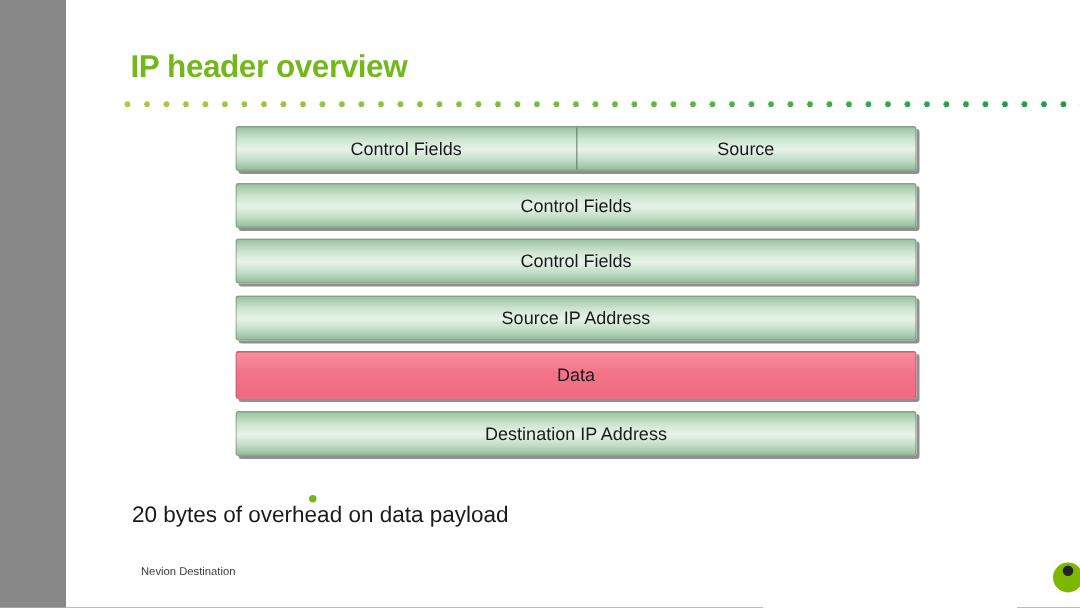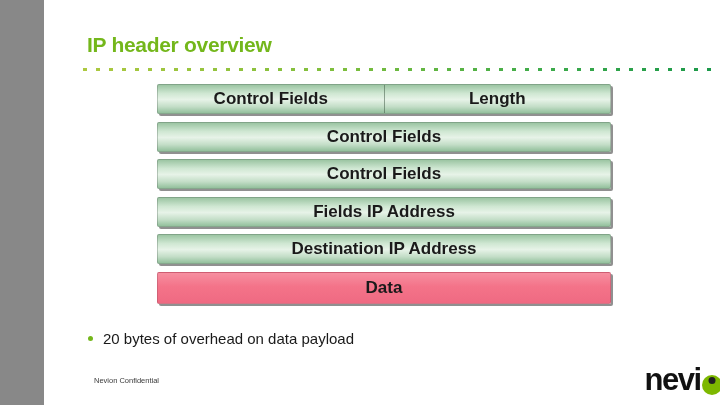--- a/index.html
+++ b/index.html
@@ -48,30 +48,30 @@
     background:linear-gradient(180deg,#9cc5a3 0%,#cfe7d2 30%,#e7f3e8 52%,#c2ddc6 78%,#93c09c 100%);
   }
   .row.pink{
     height:32px;
     background:linear-gradient(180deg,#f68fa0 0%,#f47389 45%,#ef6a82 100%);
     border:1px solid rgba(150,70,85,0.35);
   }
   .cell{
     flex:1;
     display:flex;align-items:center;justify-content:center;
-    font-size:17px;color:#1a1a1a;
-    overflow:hidden;white-space:nowrap;font-weight:bold;
+    font-size:12px;color:#1a1a1a;
+    overflow:hidden;white-space:nowrap;
   }
   .cell + .cell{border-left:1.5px solid rgba(70,95,75,0.55);}
 
   
   .bullet-line{
     position:absolute;left:44px;top:330px;
     display:flex;align-items:center;
-    font-size:15px;color:#1a1a1a;
+    font-size:15px;color:#1a1a1a;flex-direction:column;
   }
   .bullet-dot{
     width:5px;height:5px;border-radius:50%;
     background:#74B71B;
     margin-right:10px;
     flex:0 0 auto;
   }
 
   
   .footer-confidential{
@@ -114,52 +114,51 @@
 <div class="slide">
 
   <div class="title">IP header overview</div>
 
   <div class="dotted-line"></div>
 
   <div class="diagram">
 
     <div class="row green">
       <div class="cell">Control Fields</div>
-      <div class="cell">Length</div>
+      <div class="cell">Source</div>
     </div>
 
     <div class="row green">
       <div class="cell">Control Fields</div>
     </div>
 
     <div class="row green">
       <div class="cell">Control Fields</div>
     </div>
 
     <div class="row green">
-      <div class="cell">Fields IP Address</div>
+      <div class="cell">Source IP Address</div>
+    </div>
+
+    <div class="row pink">
+      <div class="cell">Data</div>
     </div>
 
     <div class="row green">
       <div class="cell">Destination IP Address</div>
-    </div>
-
-    <div class="row pink">
-      <div class="cell">Data</div>
     </div>
 
   </div>
 
   <div class="bullet-line">
     <span class="bullet-dot"></span>
     <span>20 bytes of overhead on data payload</span>
   </div>
 
-  <div class="footer-confidential">Nevion Confidential</div>
+  <div class="footer-confidential">Nevion Destination</div>
 
 
   <div class="logo">
-    <span>nevi</span>
     <span class="logo-o"></span>
     <span>n</span>
   </div>
 
 </div>
 
 </body></html>

